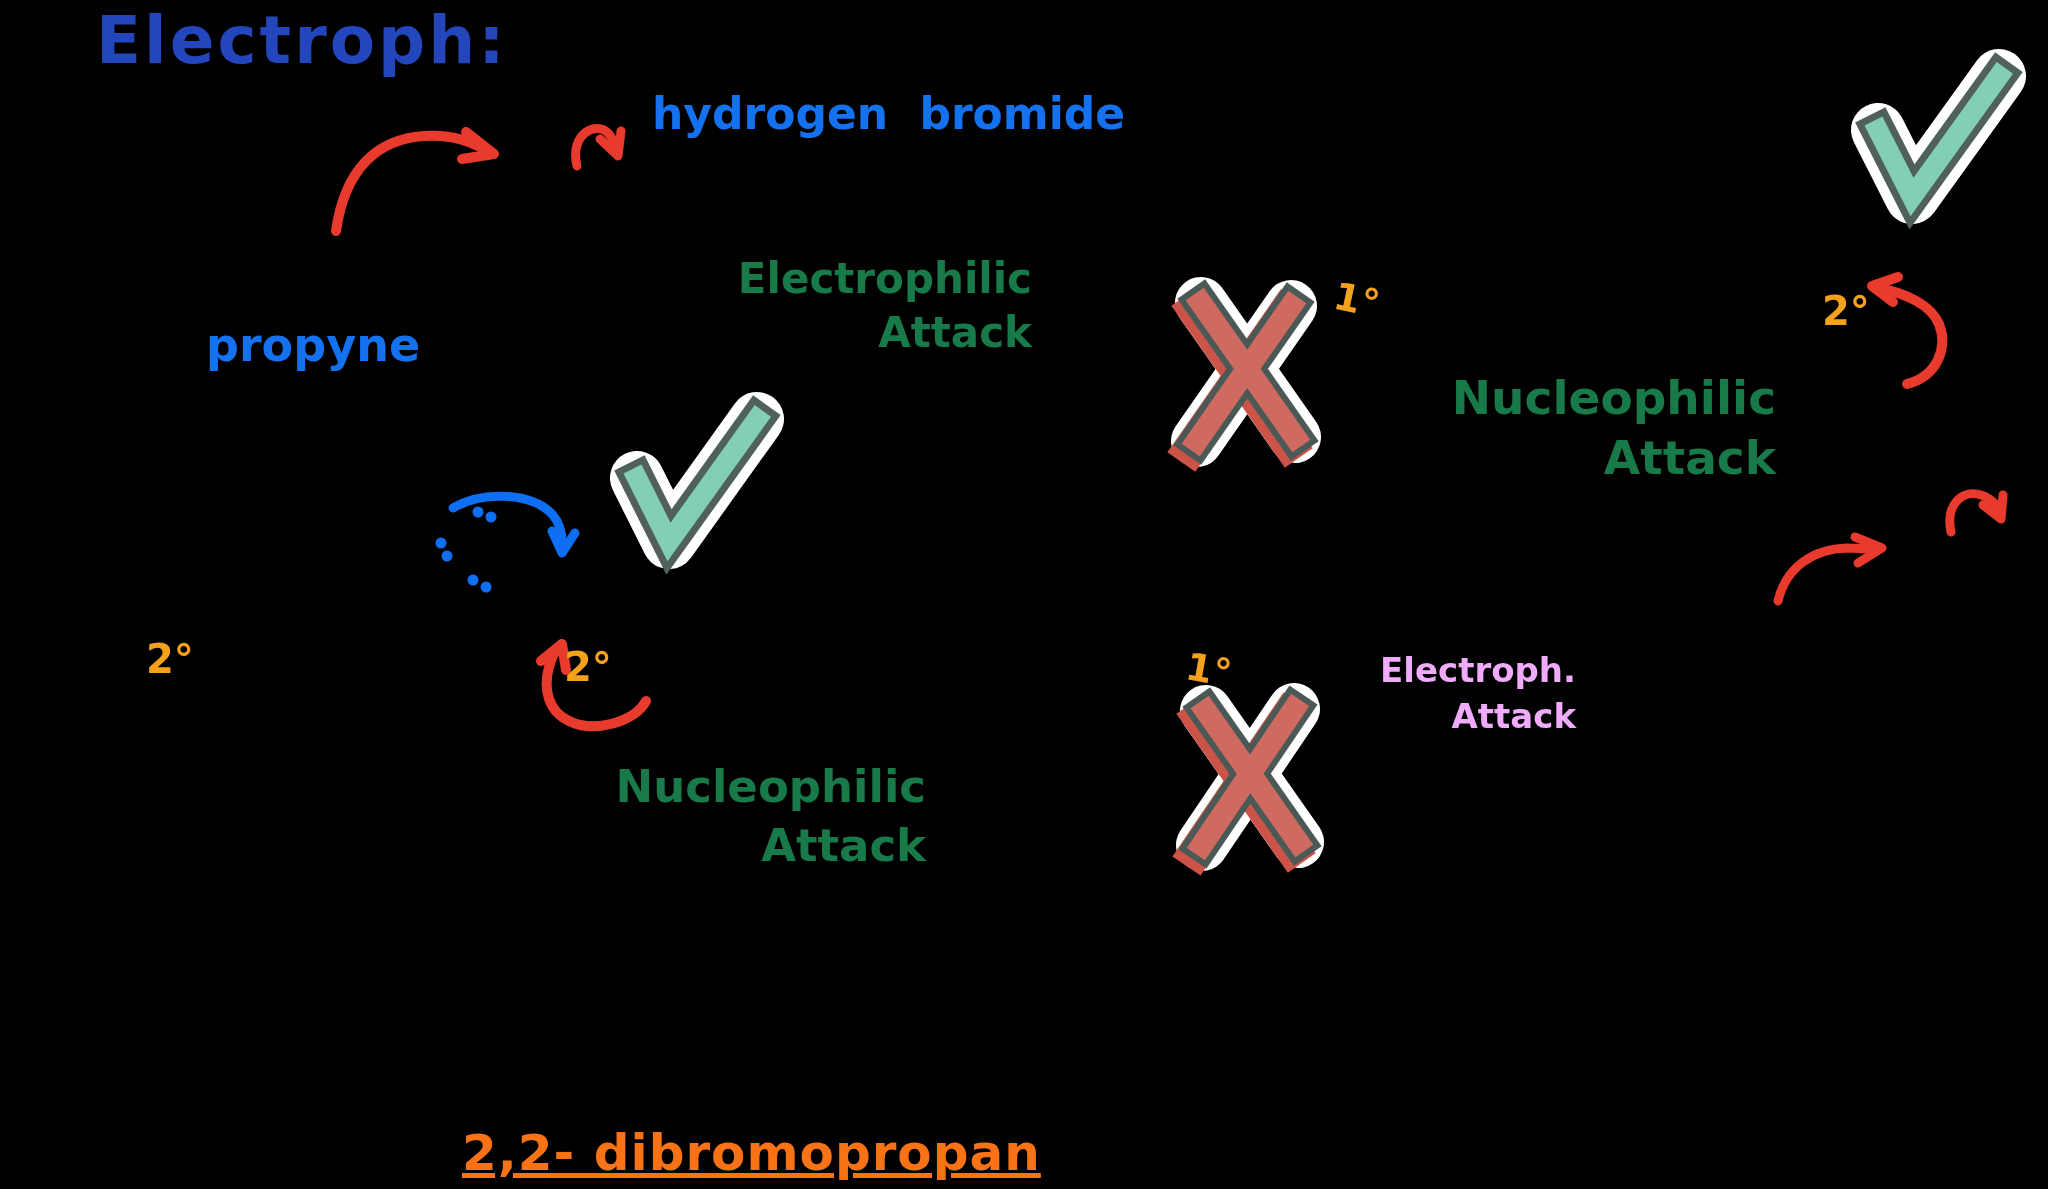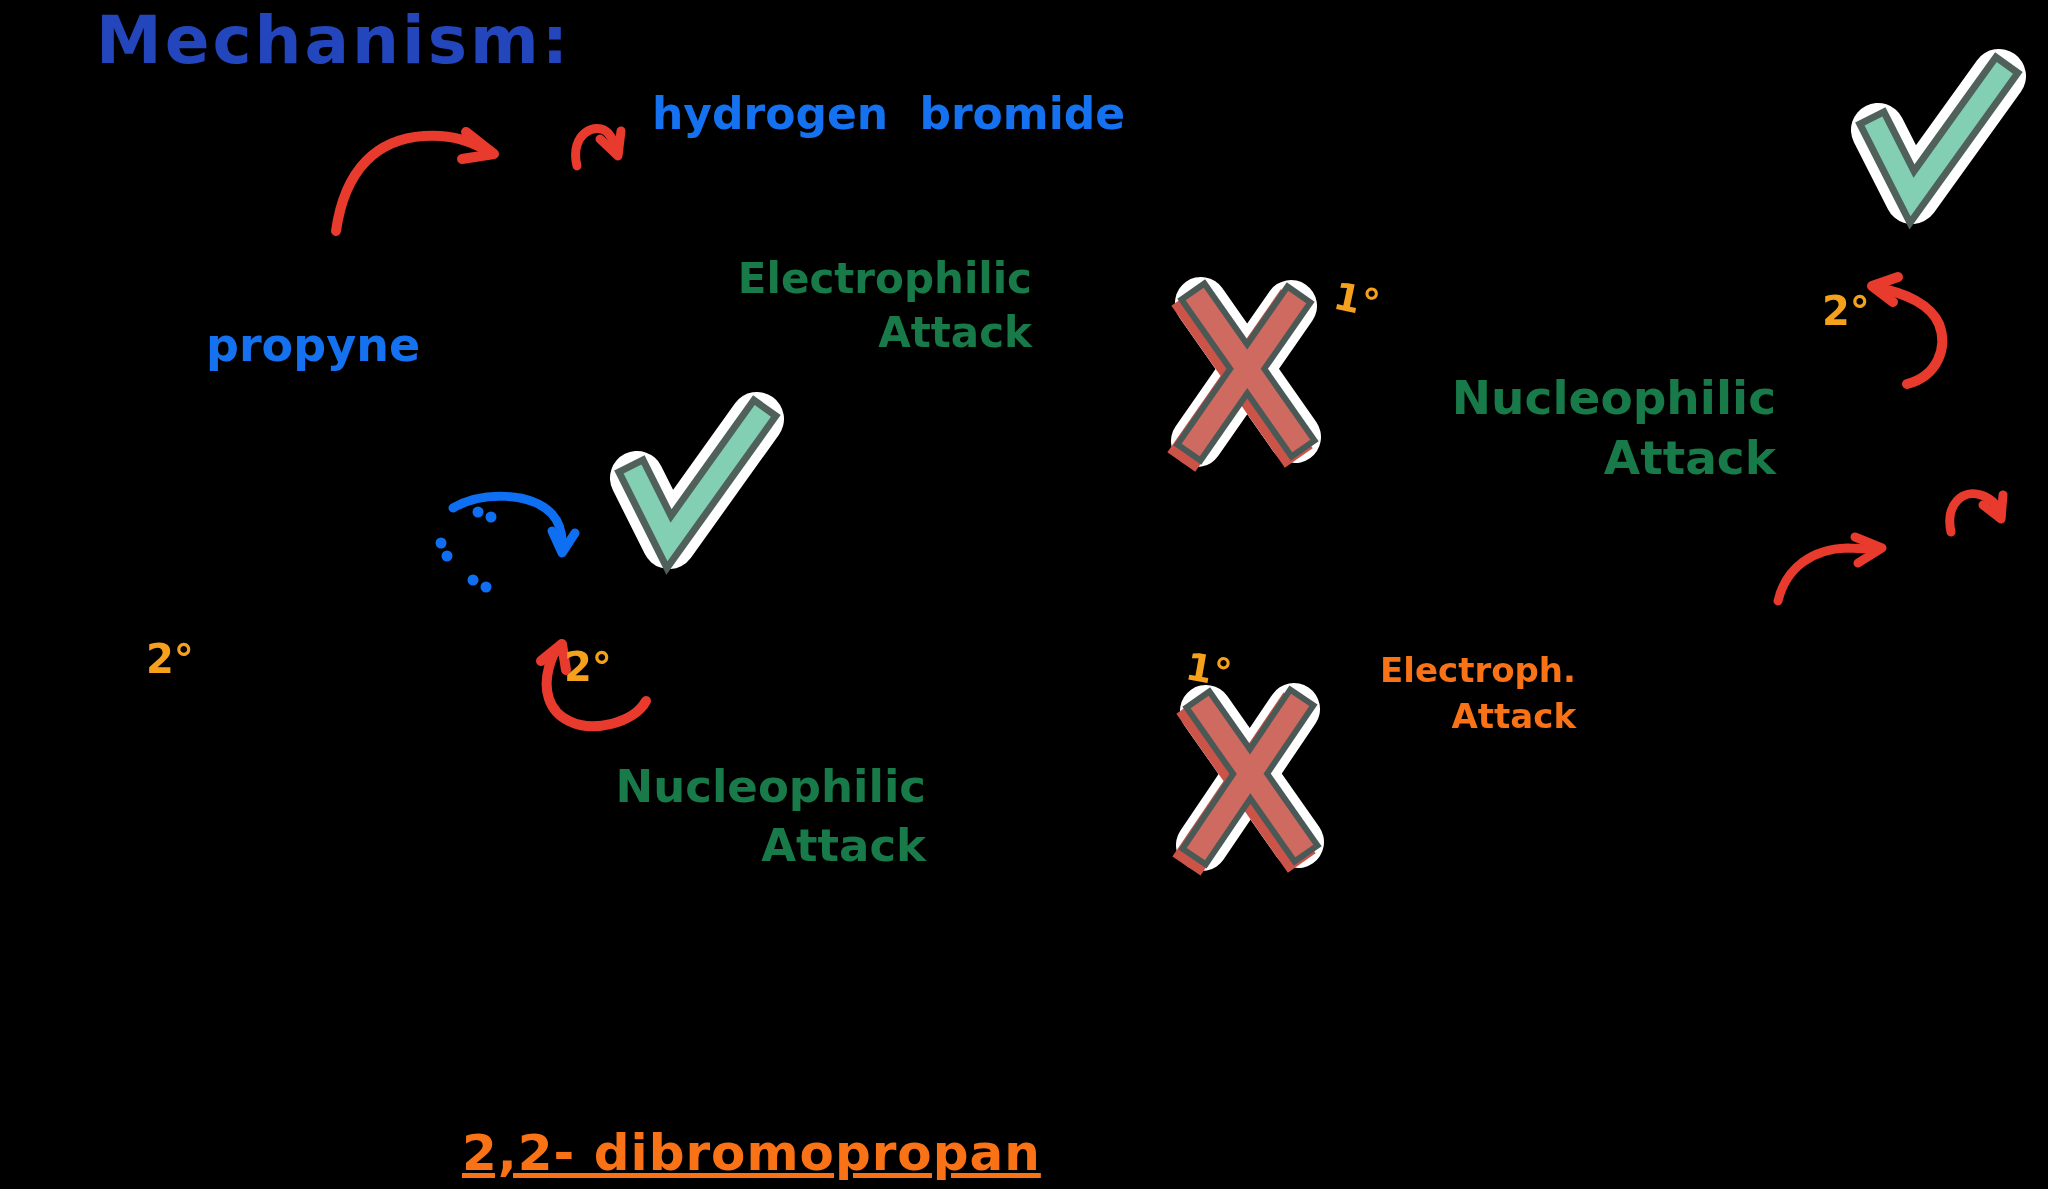--- a/index.html
+++ b/index.html
@@ -124,42 +124,42 @@
       <path d="M1951,532 C1945,504 1963,489 1981,495 C1993,499 2000,508 2001,516"></path>
       <path d="M1983,505 L2001,519 L2003,495"></path>
     </g>
 
     <g fill="none" stroke-width="9" stroke-linecap="round" stroke-linejoin="round" stroke="#e83a2d">
       <path d="M1778,601 C1786,567 1813,549 1847,548 L1870,549"></path>
       <path d="M1858,563 L1882,548 L1855,537"></path>
     </g>
   </svg>
 
-  <div class="label t-title" style="color: rgb(35, 70, 189);">Mechanism:</div>
+  <div class="label t-title" style="color: rgb(35, 70, 189);">Electroph:</div>
 
   <div class="label t-hbr" style="color: rgb(20, 114, 240);">hydrogen bromide</div>
 
   <div class="label t-propyne" style="color: rgb(20, 114, 240); margin-left: 20px;">propyne</div>
 
   <div class="block b-elec" style="color: rgb(24, 122, 72);">
     <span>Electrophilic</span>
     <span>Attack</span>
   </div>
 
   <div class="block b-nuc-mid" style="color: rgb(24, 122, 72);">
     <span>Nucleophilic</span>
     <span>Attack</span>
   </div>
 
   <div class="block b-nuc-right" style="color: rgb(24, 122, 72);">
     <span>Nucleophilic</span>
     <span>Attack</span>
   </div>
 
-  <div class="block b-electroph" style="color: #f97316;">
+  <div class="block b-electroph" style="color: #f0abfc;">
     <span>Electroph.</span>
     <span>Attack</span>
   </div>
 
 
   <div class="label t-product" style="color: #f97316; text-decoration: underline;">2,2- dibromopropan</div>
 
   <div class="label t-deg d-left2" style="color: rgb(246, 161, 28);">2°</div>
 
   <div class="label t-deg d-mid2" style="color: rgb(246, 161, 28);">2°</div>

